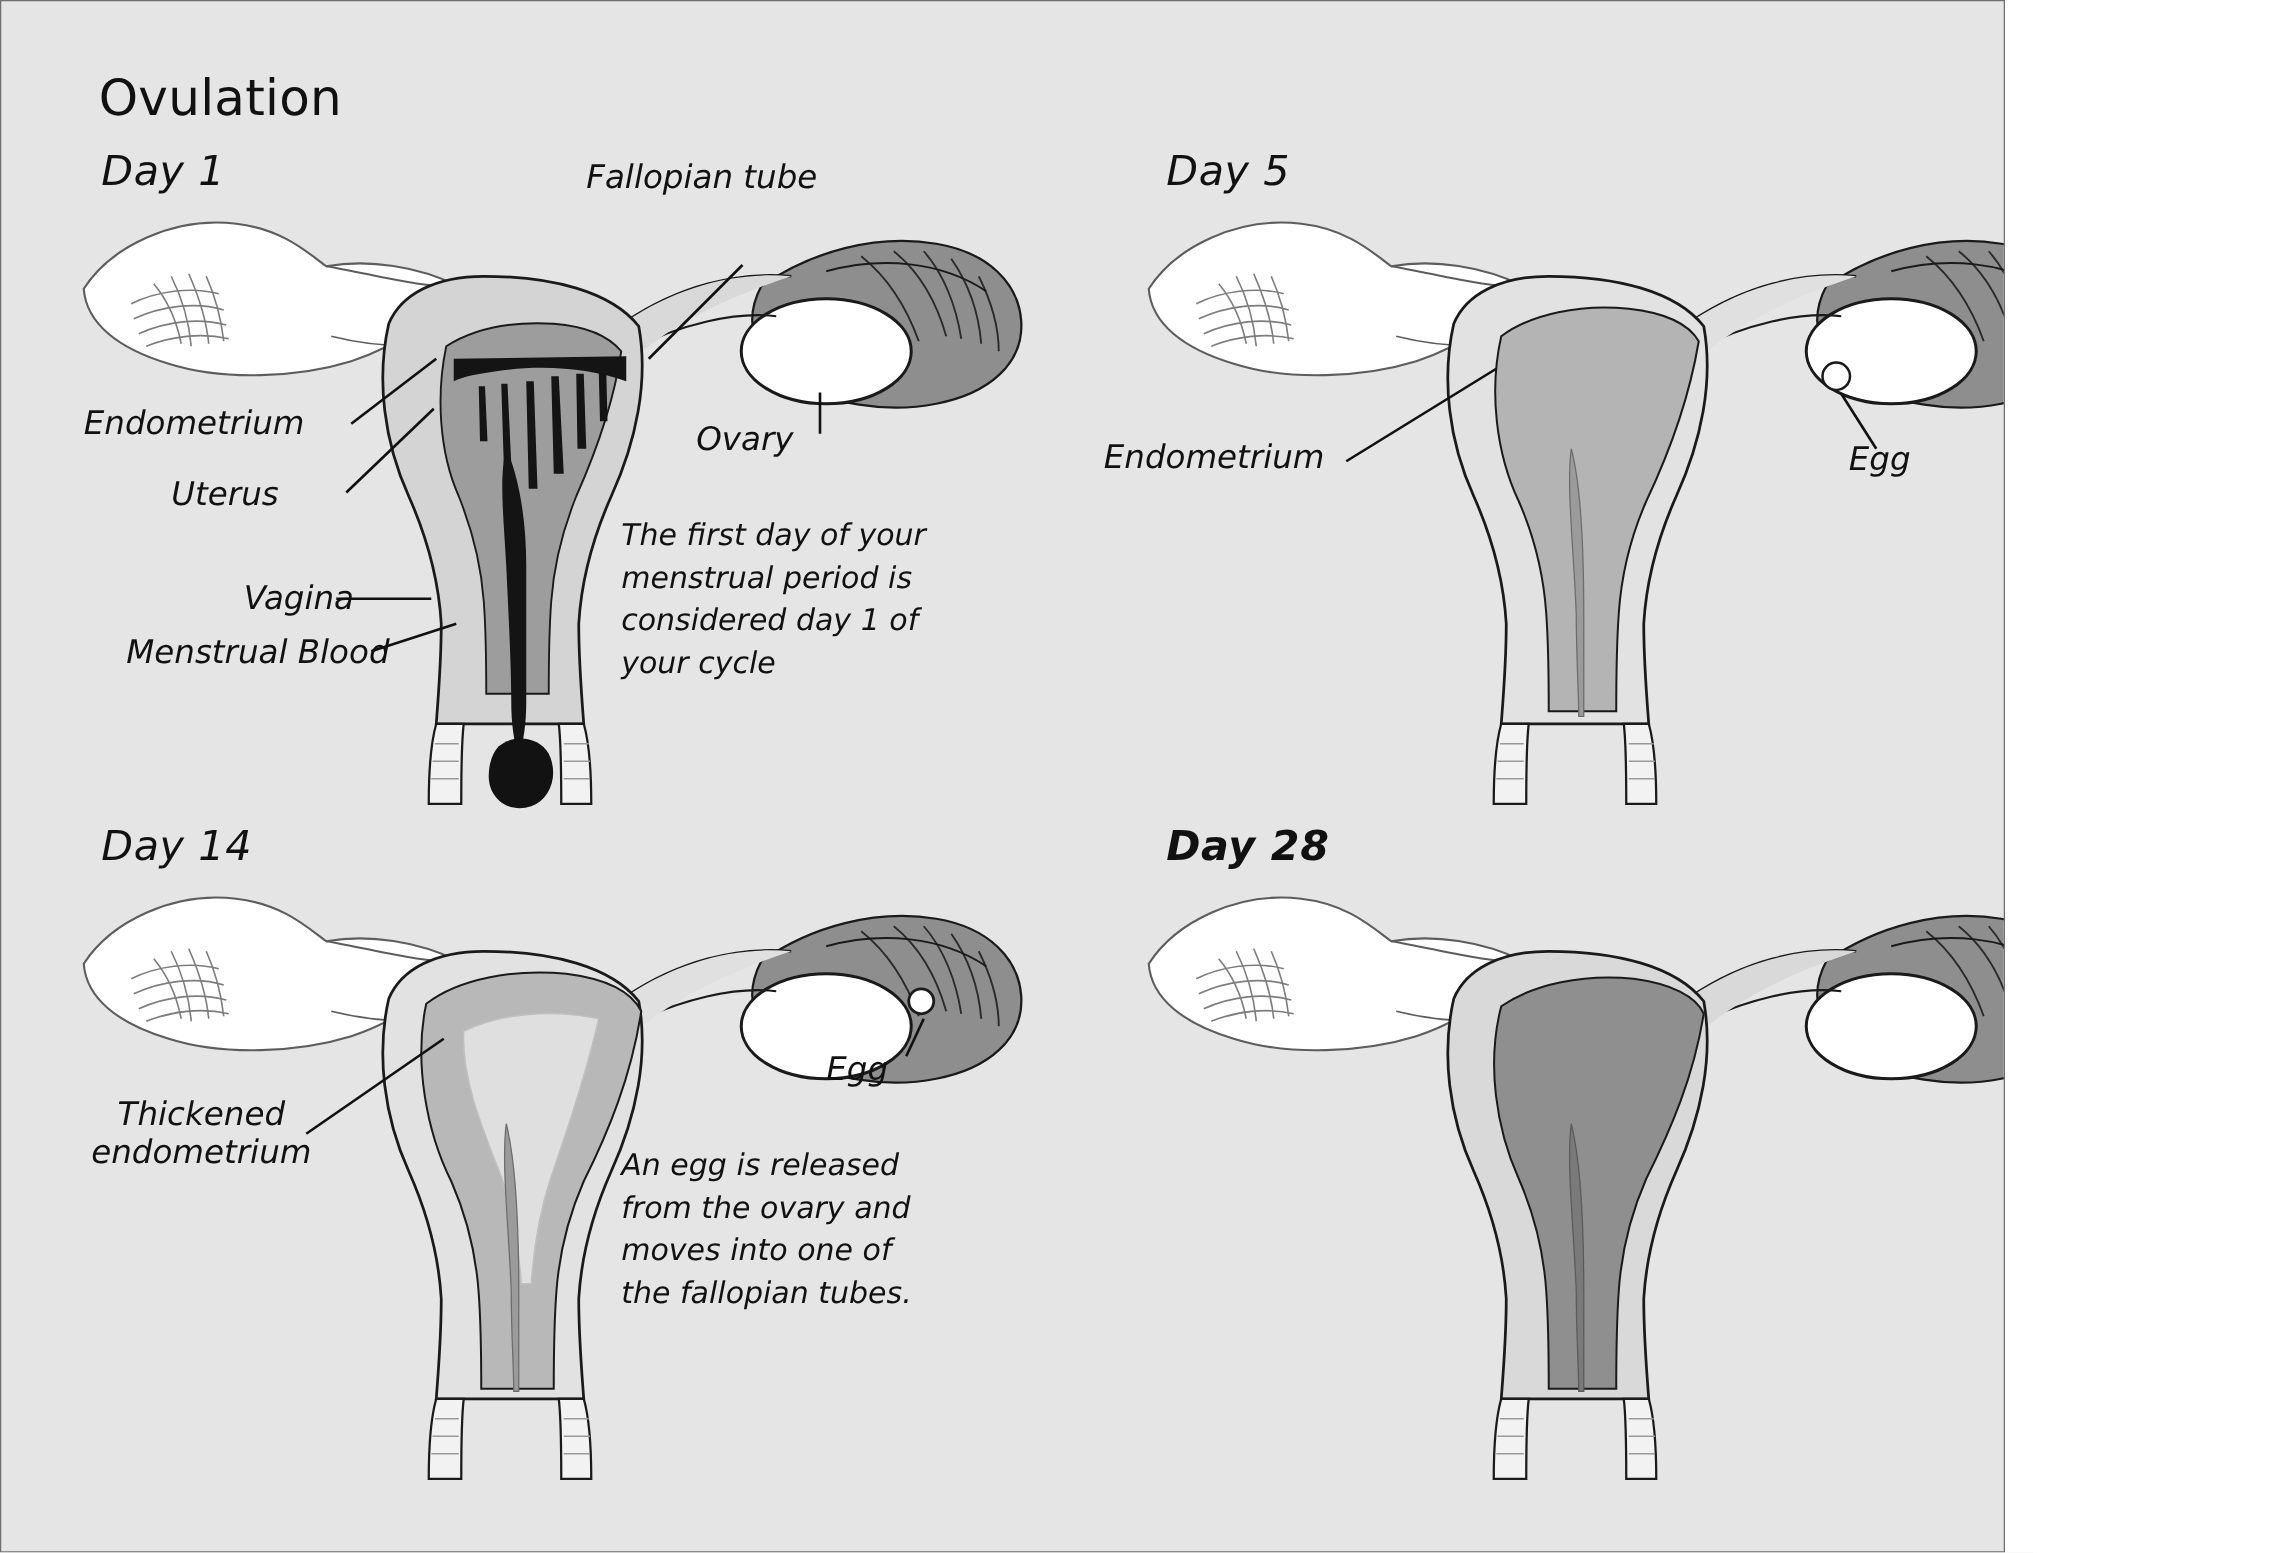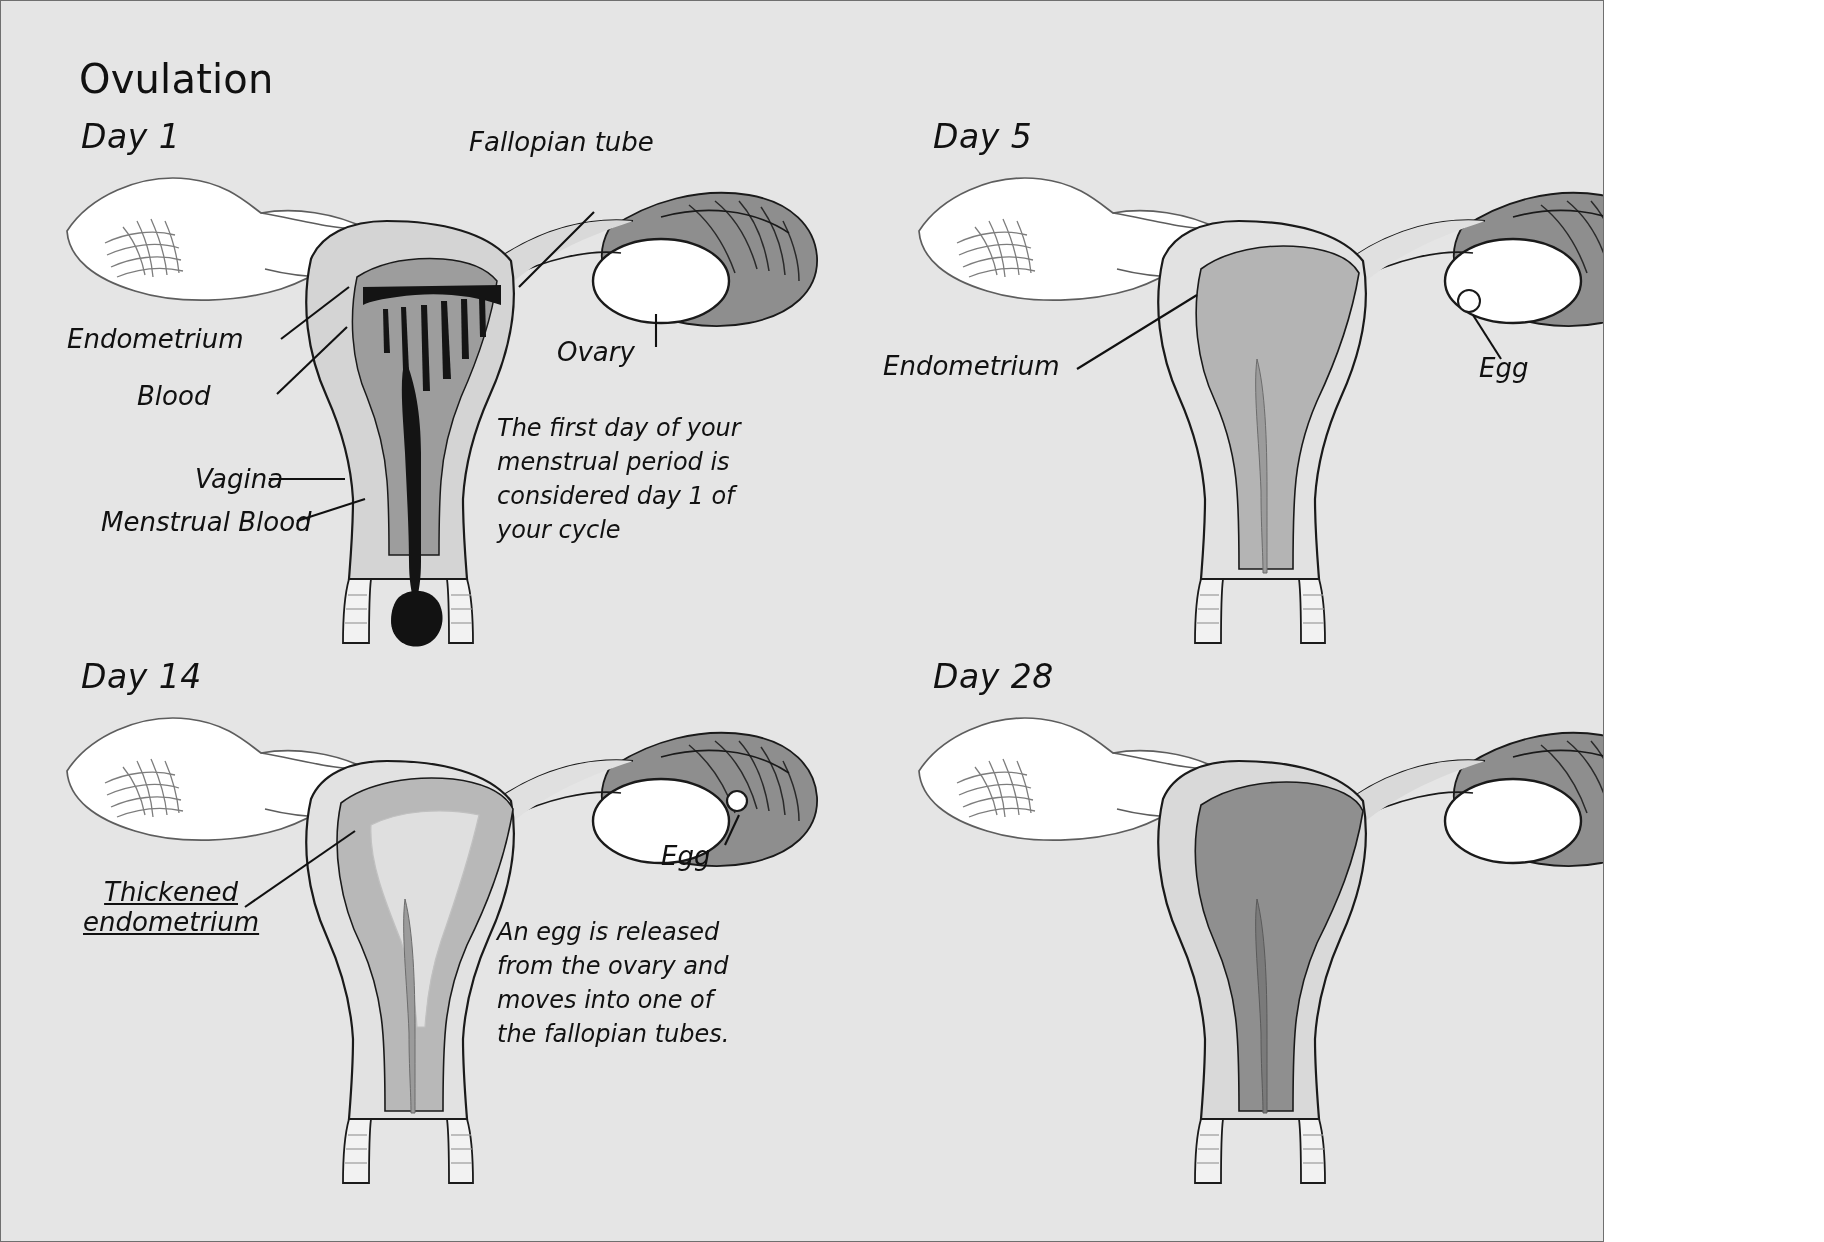--- a/index.html
+++ b/index.html
@@ -5,21 +5,21 @@
   html,body{margin:0;padding:0;background:#ffffff;}
   body{width:1824px;height:1242px;font-family:"DejaVu Sans",sans-serif;}
   .figure{position:relative;width:1604px;height:1242px;box-sizing:border-box;
           border:1px solid #6f6f6f;background:#e5e5e5;overflow:hidden;}
   .title{position:absolute;left:78px;top:55px;font-size:40px;color:#111;
          font-family:"DejaVu Sans",sans-serif;font-weight:400;letter-spacing:.2px;}
   .panel{position:absolute;width:880px;height:540px;}
   .p1{left:48px;top:108px;}
   .p2{left:900px;top:108px;}
   .p3{left:48px;top:648px;}
-  .p4{left:900px;top:648px;}
+  .p4{left:900px;top:648px;font-weight:bold;}
   .day{position:absolute;left:32px;top:8px;font-size:33px;font-style:italic;
        font-family:"DejaVu Sans",sans-serif;color:#111;letter-spacing:.5px;text-align:center;}
   .p4 .day{left:32px;}
   svg.art{position:absolute;left:0;top:0;width:880px;height:540px;overflow:visible;}
   .lbl{position:absolute;font-size:26px;font-style:italic;color:#111;
        font-family:"DejaVu Sans",sans-serif;white-space:pre;line-height:1.16;text-align:center;}
   .body-text{position:absolute;font-size:24px;font-style:italic;color:#111;
        font-family:"DejaVu Sans",sans-serif;line-height:1.42;white-space:pre-line;}
   .lead{stroke:#111;stroke-width:2.1;fill:none;}
 </style>
@@ -113,21 +113,21 @@
         <path d="M232,230 L300,178"></path>
         <path d="M228,285 L298,218"></path>
         <path d="M220,370 L296,370"></path>
         <path d="M248,412 L316,390"></path>
       </g>
     </svg>
 
     <div class="lbl" style="left:420px;top:18px;">Fallopian tube</div>
     <div class="lbl" style="left:508px;top:228px;">Ovary</div>
     <div class="lbl" style="left:18px;top:215px;">Endometrium</div>
-    <div class="lbl" style="left:88px;top:272px;">Blood</div>
+    <div class="lbl" style="left:88px;top:272px;">Uterus</div>
     <div class="lbl" style="left:146px;top:355px;">Vagina</div>
     <div class="lbl" style="left:52px;top:398px;">Menstrual Blood</div>
 
     <div class="body-text" style="left:448px;top:302px;width:280px;">The first day of your
 menstrual period is
 considered day 1 of
 your cycle</div>
   </div>
 
   <div class="panel p2">
@@ -270,21 +270,21 @@
           <path d="M402,500 C409,500 416,500 423,500"></path>
           <path d="M402,514 C409,514 416,514 423,514"></path>
         </g>
       </g>
       <g class="lead">
         <path d="M196,258 L306,182"></path>
         <path d="M690,166 L676,196"></path>
       </g>
     </svg>
 
-    <div class="lbl" style="left:34px;top:228px;text-decoration:underline;">Thickened
+    <div class="lbl" style="left:24px;top:228px;">Thickened
 endometrium</div>
     <div class="lbl" style="left:612px;top:192px;">Egg</div>
 
     <div class="body-text" style="left:448px;top:266px;width:290px;">An egg is released
 from the ovary and
 moves into one of
 the fallopian tubes.</div>
   </div>
 
   <div class="panel p4">

